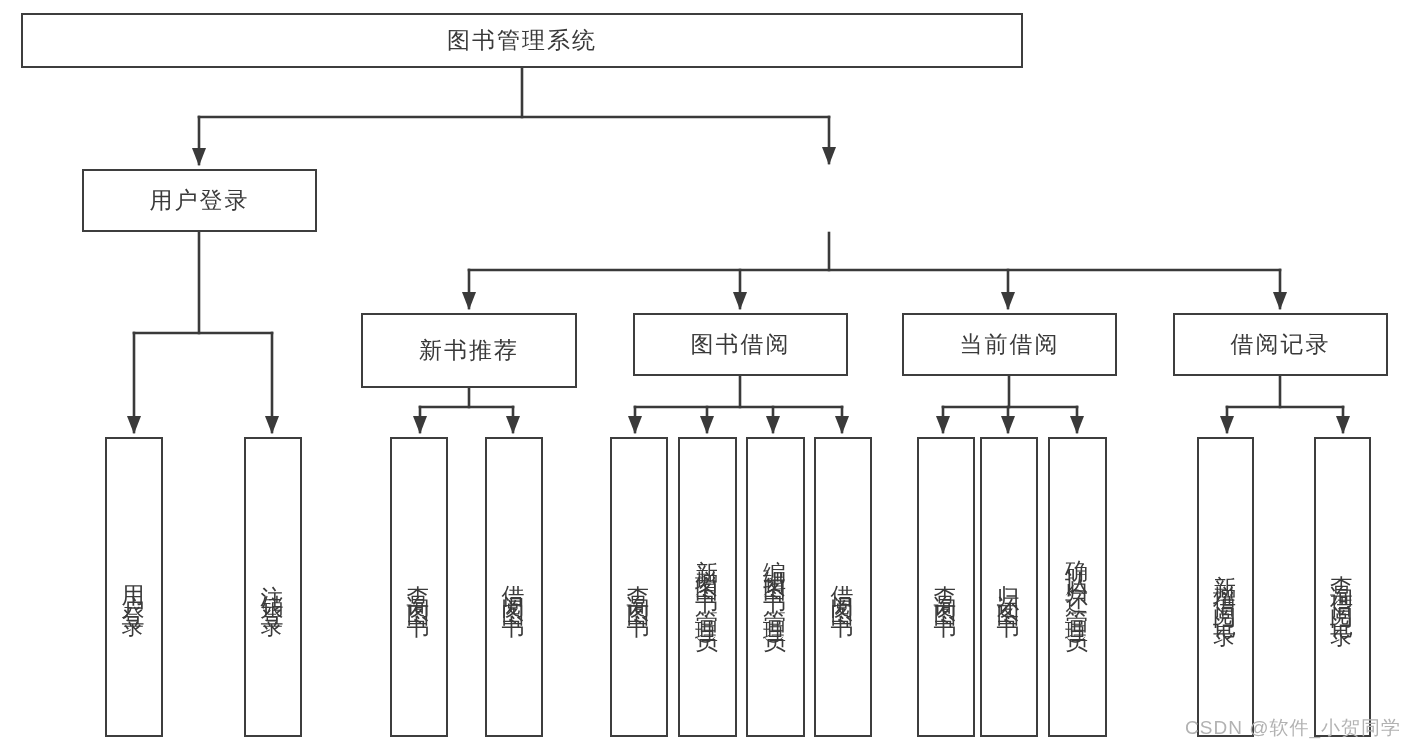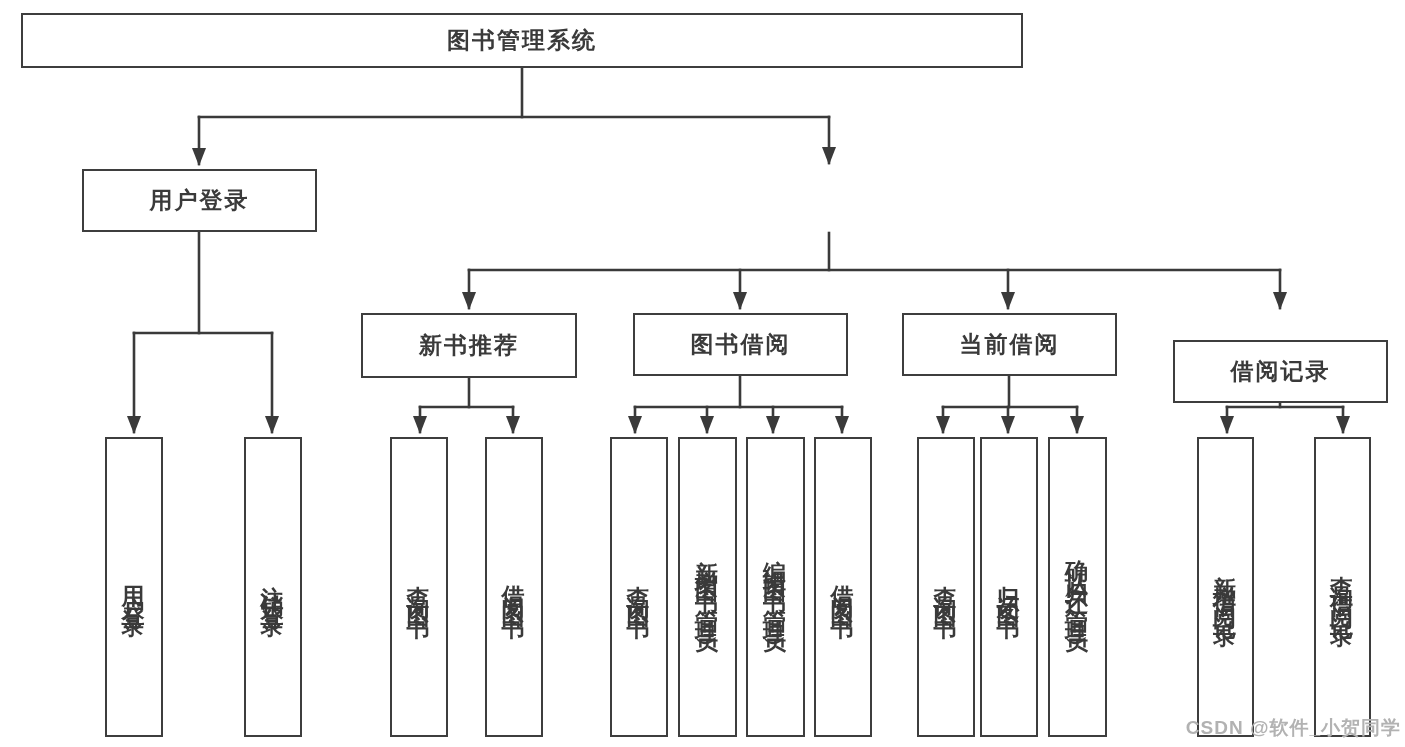--- a/index.html
+++ b/index.html
@@ -5,21 +5,21 @@
   :root{
     --line:#3a3a3a;
     --border:#3e3e3e;
     --text:#3a3a3a;
     --bg:#ffffff;
     --watermark:#b2b2b2;
   }
   html,body{margin:0;padding:0;background:var(--bg);}
   .stage{
     position:relative;width:1405px;height:747px;background:var(--bg);
-    font-family:"Liberation Sans","DejaVu Sans",sans-serif;overflow:hidden;font-weight:bold;
+    font-family:"Liberation Sans","DejaVu Sans",sans-serif;overflow:hidden;
   }
   .wires{position:absolute;left:0;top:0;z-index:1;}
   .wire{stroke:var(--line);stroke-width:2.6;fill:none;stroke-linecap:square;}
   .box{
     position:absolute;z-index:2;box-sizing:border-box;background:var(--bg);
     border:2.5px solid var(--border);color:var(--text);
     display:flex;align-items:center;justify-content:center;
     font-size:23px;letter-spacing:2px;white-space:nowrap;
   }
   .tall{
@@ -85,30 +85,30 @@
   </svg>
 
   <div class="box" style="left:21px;top:13px;width:1002px;height:55px;">
     <span>图书管理系统</span>
   </div>
 
   <div class="box" style="left:82px;top:169px;width:235px;height:63px;">
     <span>用户登录</span>
   </div>
 
-  <div class="box" style="left:361px;top:313px;width:216px;height:65px;">
+  <div class="box" style="left:361px;top:313px;width:216px;height:75px;">
     <span>新书推荐</span>
   </div>
   <div class="box" style="left:633px;top:313px;width:215px;height:63px;">
     <span>图书借阅</span>
   </div>
   <div class="box" style="left:902px;top:313px;width:215px;height:63px;">
     <span>当前借阅</span>
   </div>
-  <div class="box" style="left:1173px;top:313px;width:215px;height:63px;margin-top:27px;">
+  <div class="box" style="left:1173px;top:313px;width:215px;height:63px;">
     <span>借阅记录</span>
   </div>
 
   <div class="box tall" style="left:105px;top:437px;width:58px;height:300px;">
     <span>用户登录</span>
   </div>
   <div class="box tall" style="left:244px;top:437px;width:58px;height:300px;">
     <span>注销登录</span>
   </div>
 

